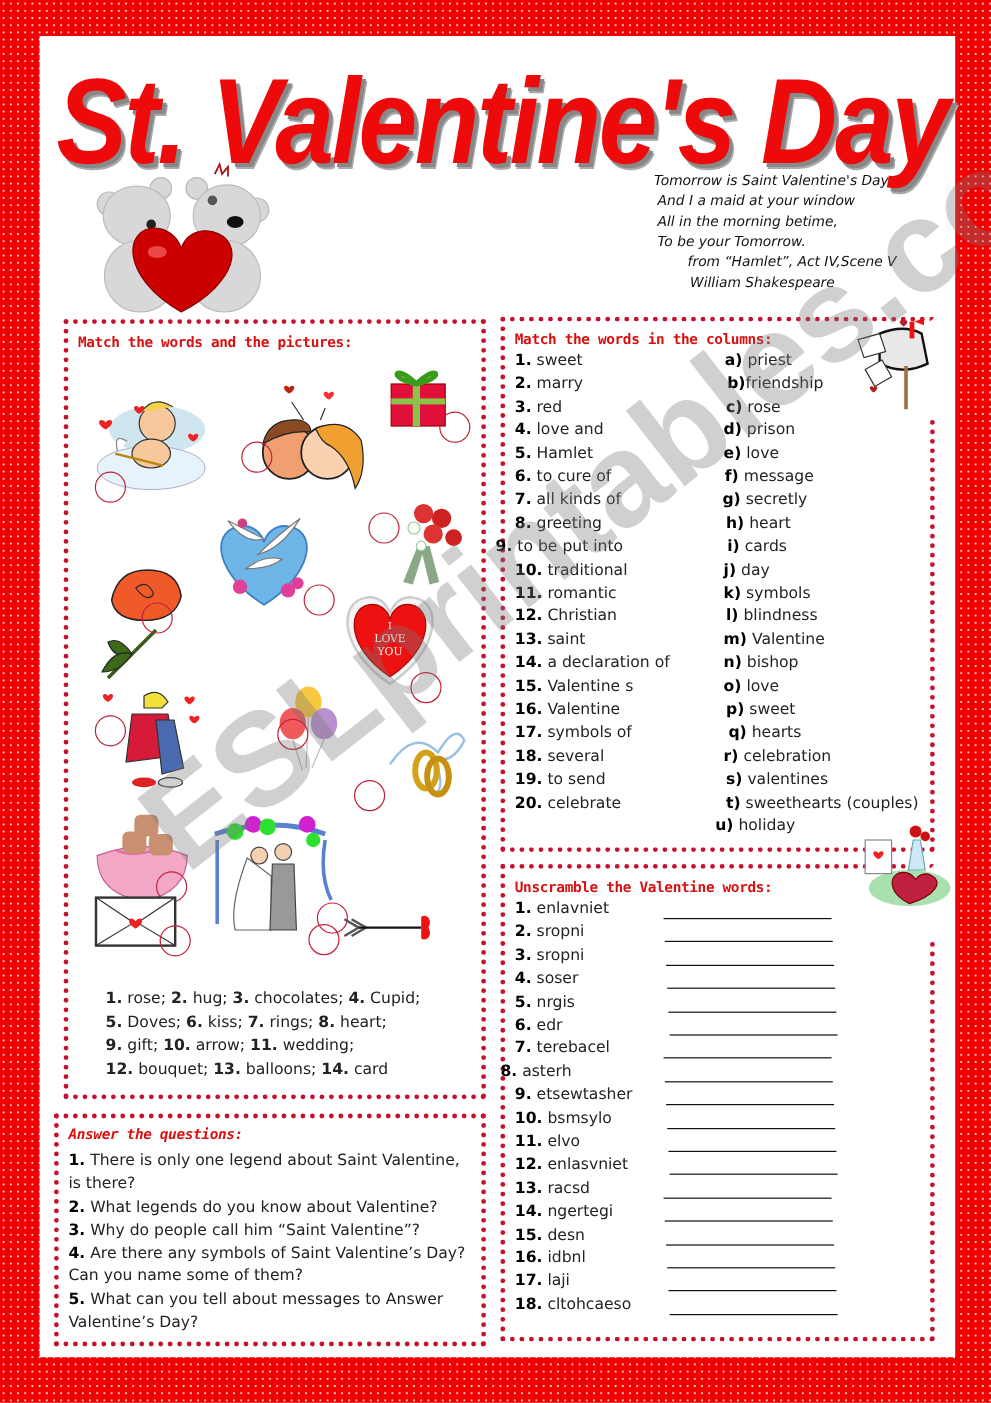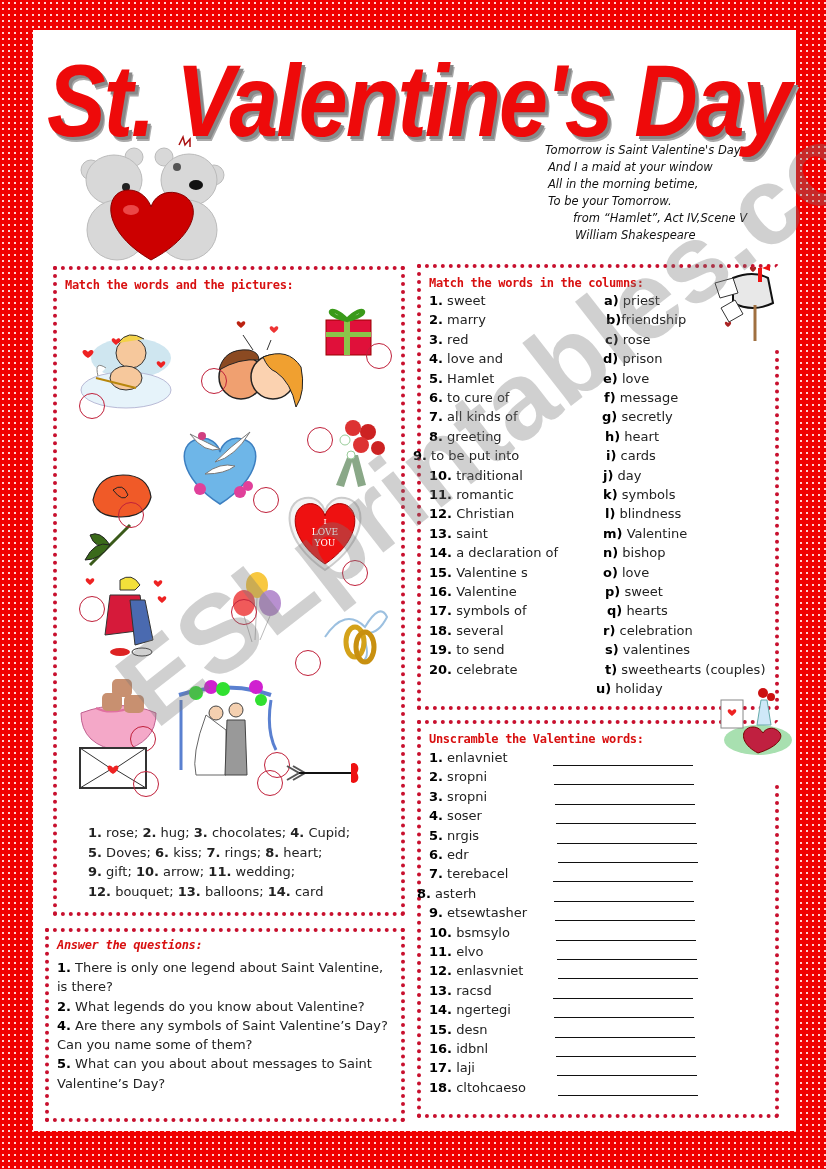--- a/index.html
+++ b/index.html
@@ -358,19 +358,20 @@
       <div class="line" style="left: 524px; width: 140px; top: 1045.4px;"></div>
       <div class="row" style="left: 396px; top: 1049.8px;"><span class="num">18.</span><span> cltohcaeso</span></div>
       <div class="line" style="left: 525px; width: 140px; top: 1064.8px;"></div>
     </div>
 
   <div class="box" style="left:12px; top:898px; width:360px; height:194px;">
     <div class="box-head" style="position:absolute; left:8px; top:6px; font-style:italic;">Answer the questions:</div>
     <div id="q-list" style="position:absolute; left:8px; top:26px; width:340px;">
         <div class="q"><span class="num">1.</span><span> There is only one legend about Saint Valentine,</span><br><span>is there?</span></div>
         <div class="q"><span class="num">2.</span><span> What legends do you know about Valentine?</span></div>
+        <div class="q"><span class="num">3.</span><span> Why do people call him “Saint Valentine”?</span></div>
         <div class="q"><span class="num">4.</span><span> Are there any symbols of Saint Valentine’s Day?</span><br><span>Can you name some of them?</span></div>
-        <div class="q" style="text-align: justify;"><span class="num">5.</span><span>  What can you about about messages to Saint</span><br><span>Valentine’s Day?</span></div>
+        <div class="q" style="text-align: justify;"><span class="num">5.</span><span>  What can you tell about messages to Answer</span><br><span>Valentine’s Day?</span></div>
       </div>
   </div>
 
   <div class="watermark">ESLprintables.com</div>
 </div>
 
 </body></html>

